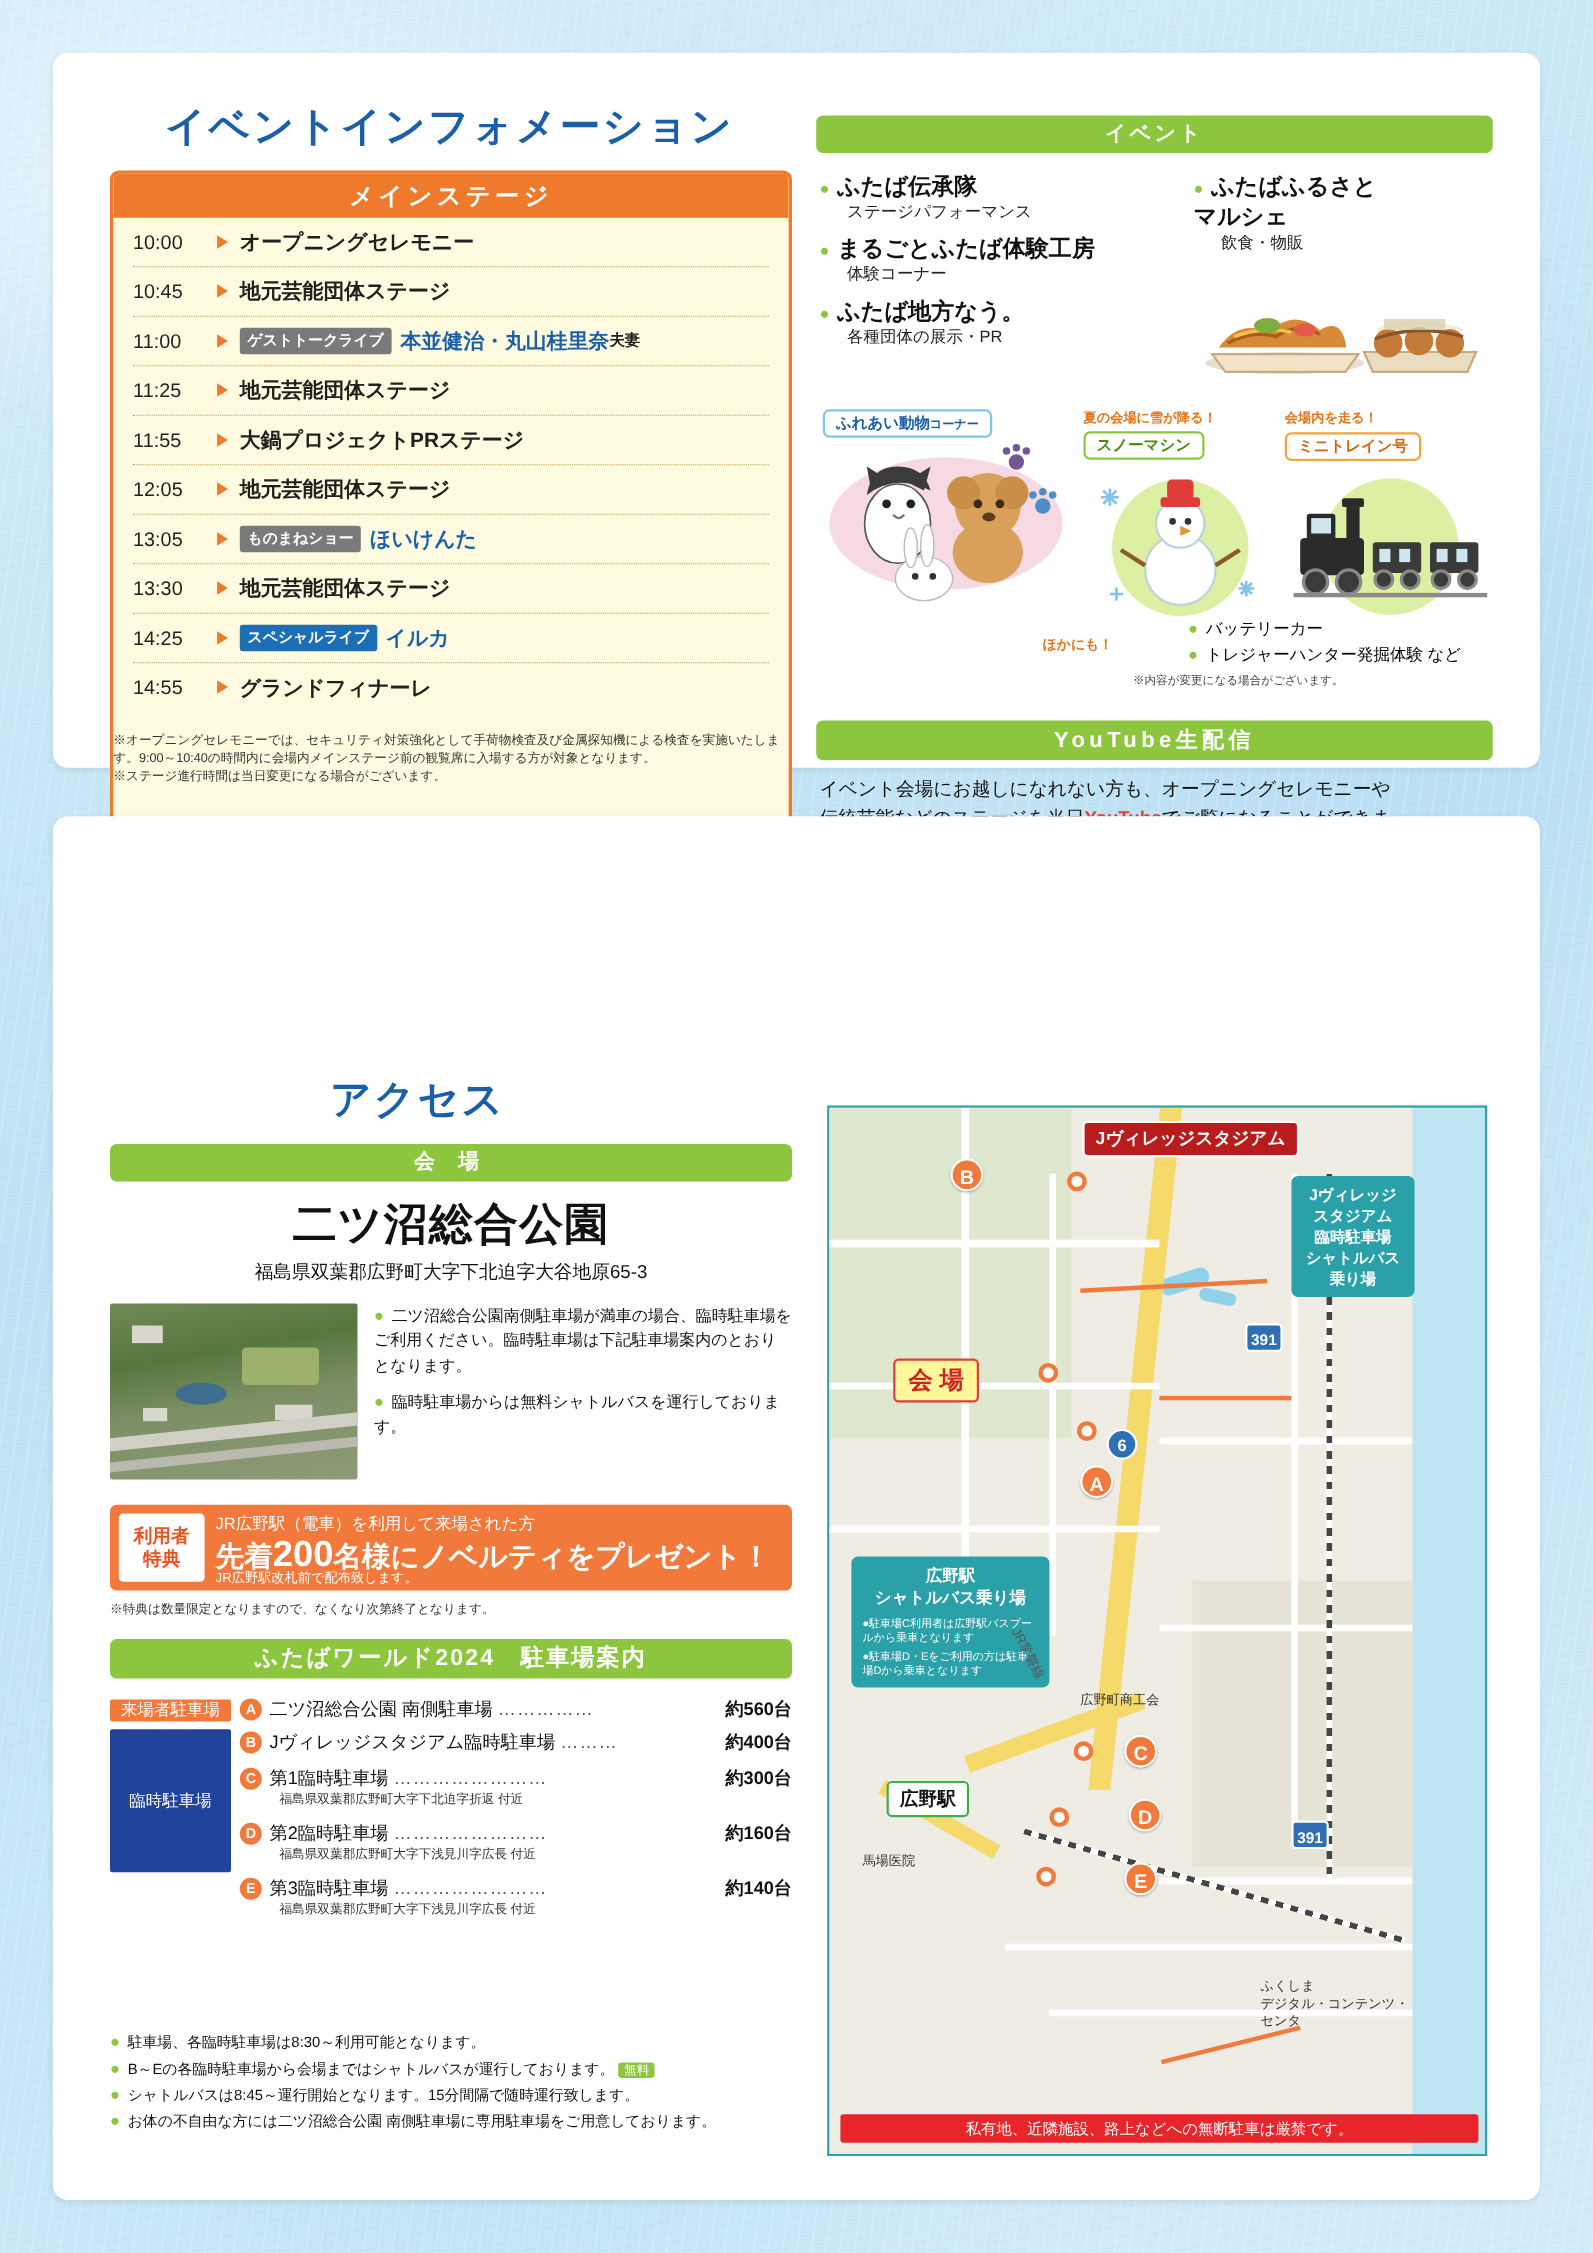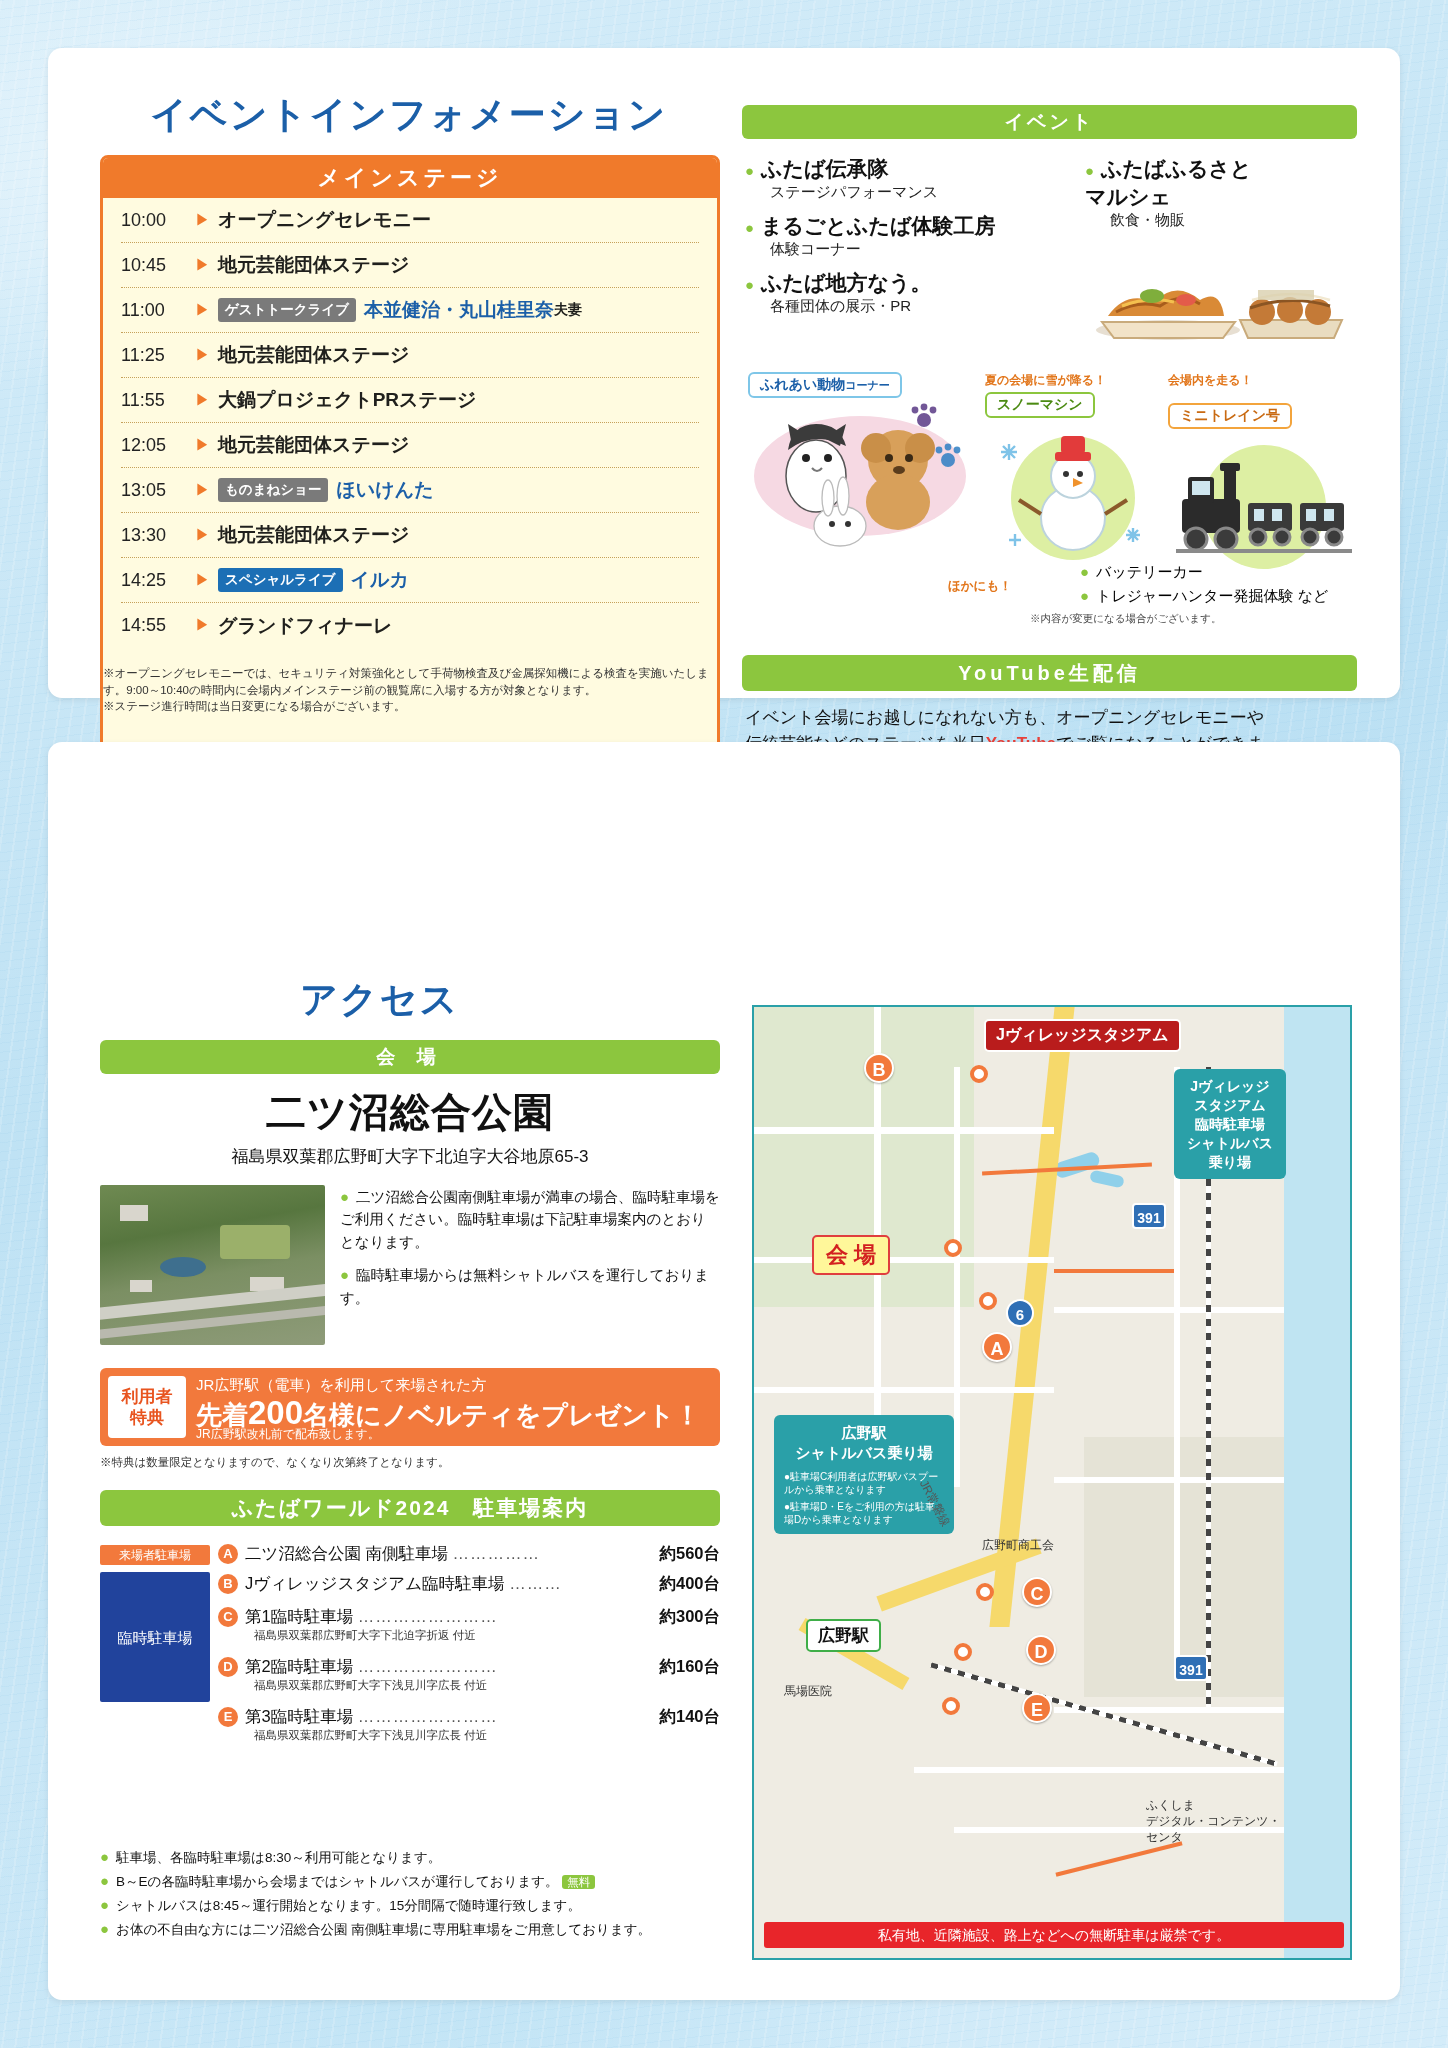--- a/index.html
+++ b/index.html
@@ -146,21 +146,21 @@
   }
   #benefit-l1{ position:absolute; left:96px; top:8px; font-size:15px; }
   #benefit-l2{ position:absolute; left:96px; top:26px; font-size:26px; font-weight:bold; }
   #benefit-l2 b{ font-size:33px; }
   #benefit-l3{ position:absolute; left:96px; top:58px; font-size:12px; }
   #benefit-note{ position:absolute; left:100px; top:1455px; font-size:11.5px; color:#333;}
 
   #park-bar{ position:absolute; left:100px; top:1490px; width:620px; height:36px; font-size:21px; line-height:36px; letter-spacing:2px;}
   #lot-tag1{
     position:absolute; left:100px; top:1545px; width:110px; height:20px; background:#f2793c;
-    color:#fff; font-size:12px; text-align:center; line-height:20px; border-radius:2px;
+    color:#fff; font-size:15px; text-align:center; line-height:20px; border-radius:2px;
   }
   #lot-tag2{
     position:absolute; left:100px; top:1572px; width:110px; height:130px; background:#21439c;
     color:#fff; font-size:15px; text-align:center; border-radius:2px;
     display:flex; align-items:center; justify-content:center; line-height:1.4;
   }
   .lot-row{ position:absolute; left:218px; width:502px; font-size:16.5px; color:#111; }
   .lot-circ{
     display:inline-block; width:20px; height:20px; border-radius:50%;
     background:#f2793c; color:#fff; font-size:13px; font-weight:bold;
@@ -403,21 +403,21 @@
     <path d="M120 96 l22 -14" stroke="#8b5a2b" stroke-width="4"></path>
     <g stroke="#7fc3e8" stroke-width="2.4">
       <path d="M24 26 v16 M16 34 h16 M18 28 l12 12 M30 28 l-12 12"></path>
       <path d="M148 110 v14 M141 117 h14 M143 112 l10 10 M153 112 l-10 10"></path>
       <path d="M30 116 v12 M24 122 h12"></path>
     </g>
   </svg>
 </div>
 
 <div id="train-card">
-  <div class="callout" style="margin-bottom:14px">会場内を走る！</div>
+  <div class="callout" style="margin-bottom:4px">会場内を走る！</div>
   <div class="minihead org">ミニトレイン号</div>
   <svg width="190" height="150" viewBox="0 0 190 150">
     <circle cx="96" cy="78" r="62" fill="#ddefa3"></circle>
     <rect x="14" y="70" width="58" height="34" rx="4" fill="#2b2b2b"></rect>
     <rect x="20" y="48" width="26" height="26" rx="3" fill="#2b2b2b"></rect>
     <rect x="24" y="52" width="18" height="14" fill="#cfe6ef"></rect>
     <rect x="56" y="40" width="12" height="32" fill="#2b2b2b"></rect>
     <rect x="52" y="34" width="20" height="8" rx="2" fill="#2b2b2b"></rect>
     <circle cx="28" cy="110" r="11" fill="#3b3b3b" stroke="#888" stroke-width="3"></circle>
     <circle cx="58" cy="110" r="11" fill="#3b3b3b" stroke="#888" stroke-width="3"></circle>

